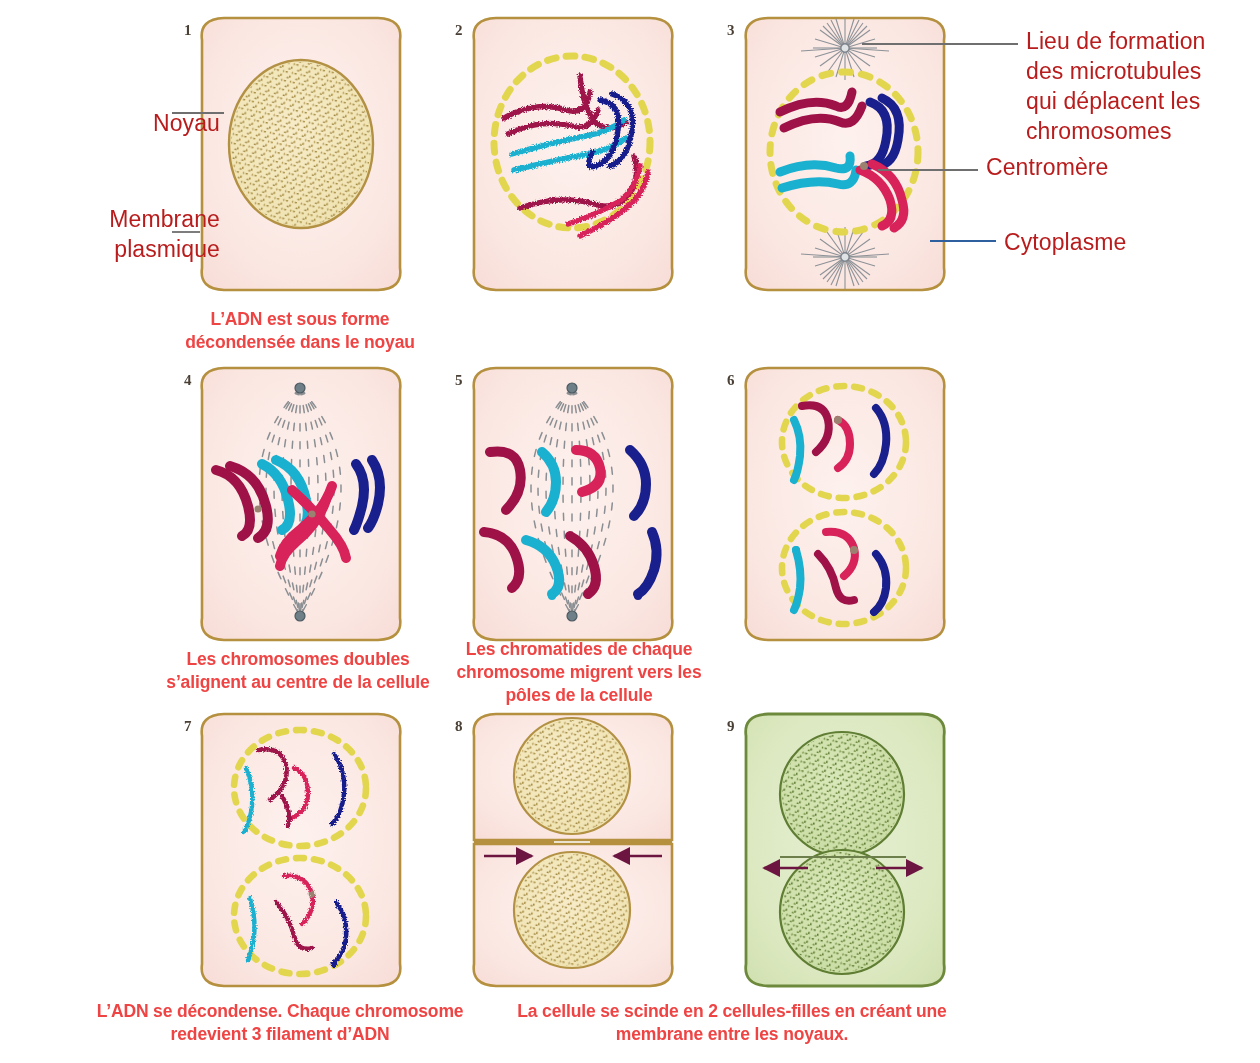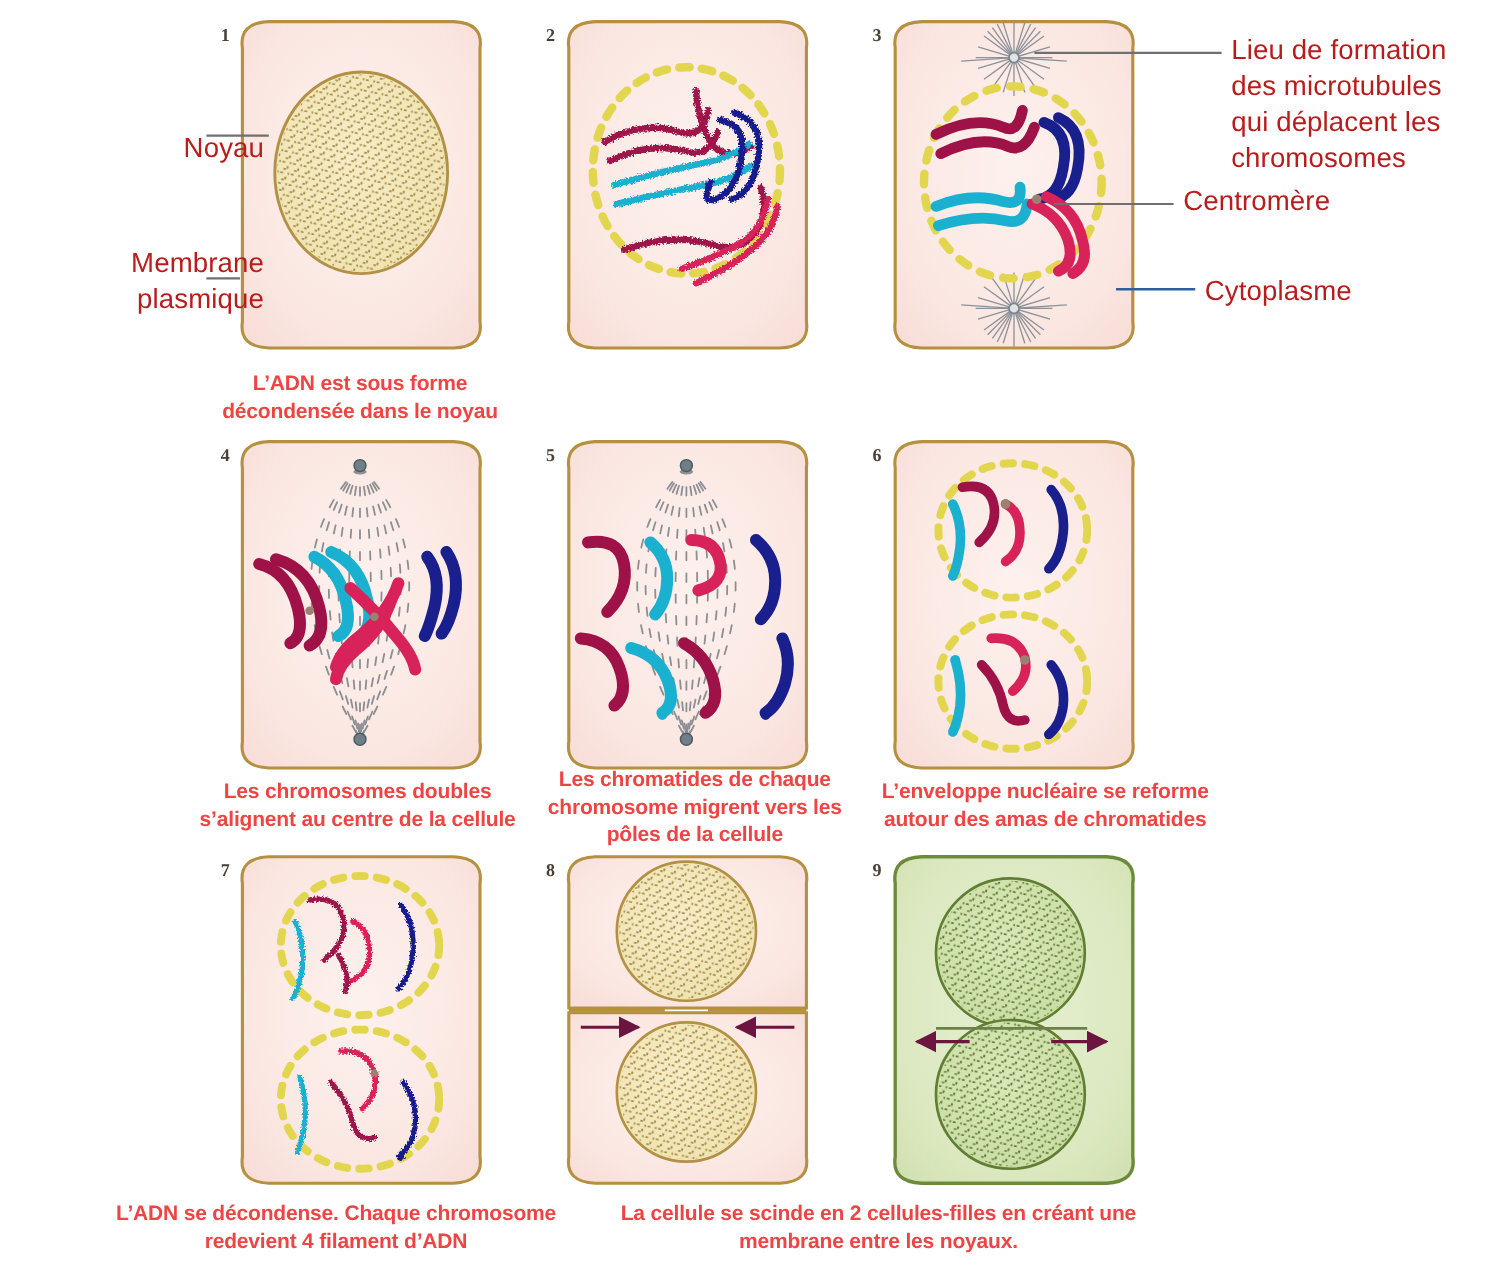--- a/index.html
+++ b/index.html
@@ -390,21 +390,19 @@
   <div class="num" style="left:727px;top:718px;">9</div>
 
   <div class="cap" style="left:160px;top:308px;width:280px;">L’ADN est sous forme
 décondensée dans le noyau</div>
 
   <div class="cap" style="left:448px;top:638px;width:262px;">Les chromatides de chaque
 chromosome  migrent vers les
 pôles  de la cellule</div>
   <div class="cap" style="left:152px;top:648px;width:292px;">Les chromosomes doubles
 s’alignent au centre de la cellule</div>
-  <div class="cap" style="left:712px;top:648px;width:318px;">L’enveloppe nucléaire se reforme
-autour des amas de chromatides</div>
 
   <div class="cap" style="left:72px; top:1000px;width:416px;">L’ADN se décondense. Chaque chromosome
-redevient 4 filament d’ADN</div>
+redevient 3 filament d’ADN</div>
   <div class="cap" style="left:492px;top:1000px;width:480px;">La cellule se scinde en 2 cellules-filles en créant une
 membrane entre les noyaux.</div>
 
 </div>
 
 </body></html>

